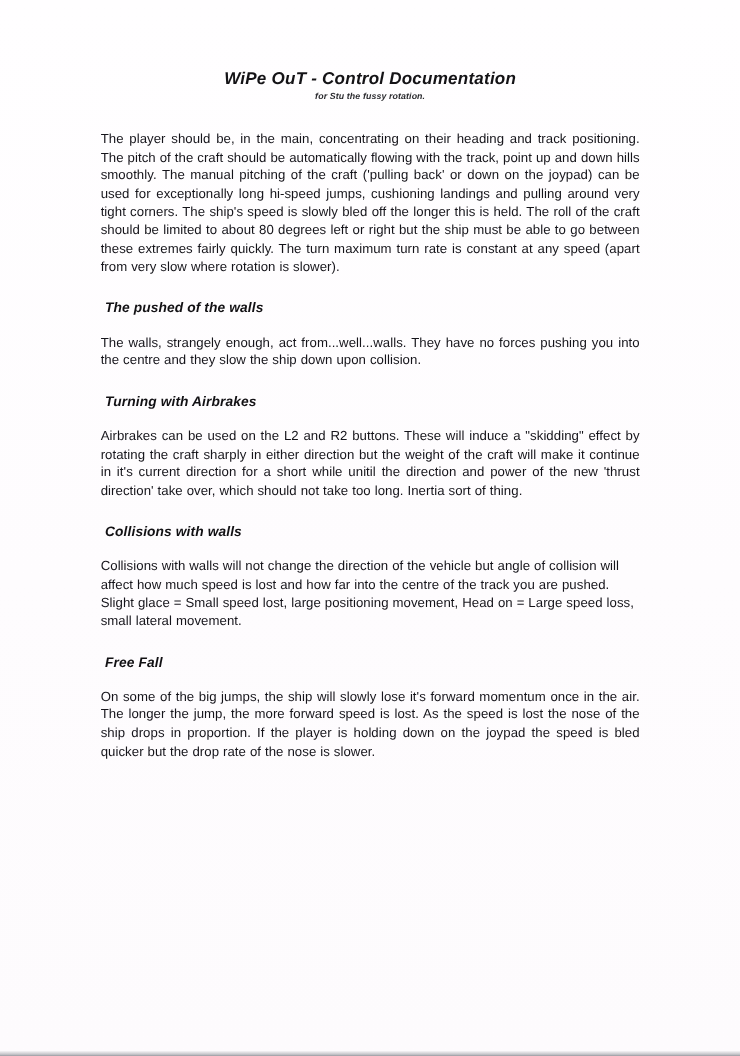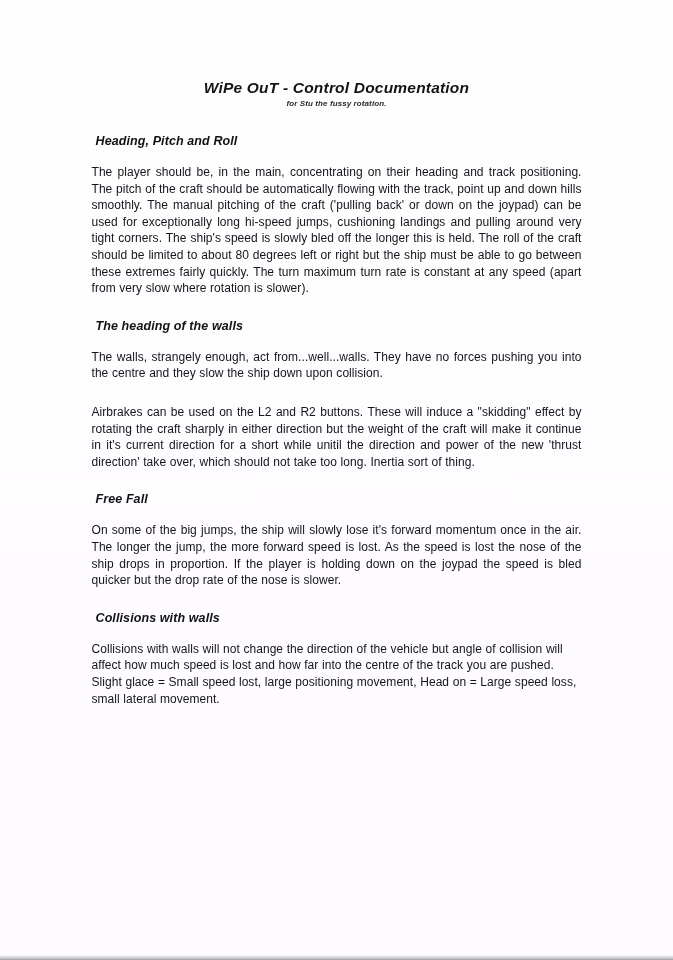--- a/index.html
+++ b/index.html
@@ -34,21 +34,21 @@
     height: 5px;
     background: linear-gradient(to bottom, rgba(200,200,205,0) 0%, rgba(150,152,158,0.55) 70%, rgba(120,122,130,0.75) 100%);
   }
 
   .content {
     position: absolute;
     left: 0;
     top: 0;
     right: 0;
     bottom: 0;
-    padding: 16px;
+    padding: 0;
   }
 
   
   .title-block {
     text-align: center;
     margin-top: 63px;
   }
 
   .doc-title {
     font-size: 15.5px;
@@ -116,40 +116,40 @@
   <div class="content">
 
     <div class="title-block">
       <div class="doc-title">WiPe OuT - Control Documentation</div>
       <div class="doc-subtitle">for Stu the fussy rotation.</div>
     </div>
 
     <div class="body-col">
 
       <div class="section sec-heading-pitch-roll">
-        <h2 class="section-heading">Heading, Pitch and Roll</h2>
         <p class="section-body">The player should be, in the main, concentrating on their heading and track positioning. The pitch of the craft should be automatically flowing with the track, point up and down hills smoothly. The manual pitching of the craft ('pulling back' or down on the joypad) can be used for exceptionally long hi-speed jumps, cushioning landings and pulling around very tight corners. The ship's speed is slowly bled off the longer this is held. The roll of the craft should be limited to about 80 degrees left or right but the ship must be able to go between these extremes fairly quickly. The turn maximum turn rate is constant at any speed (apart from very slow where rotation is slower).</p>
       </div>
 
       <div class="section sec-walls">
-        <h2 class="section-heading">The heading of the walls</h2>
+        <h2 class="section-heading">The pushed of the walls</h2>
         <p class="section-body">The walls, strangely enough, act from...well...walls. They have no forces pushing you into the centre and they slow the ship down upon collision.</p>
       </div>
 
       <div class="section sec-airbrakes">
+        <h2 class="section-heading">Turning with Airbrakes</h2>
         <p class="section-body">Airbrakes can be used on the L2 and R2 buttons. These will induce a "skidding" effect by rotating the craft sharply in either direction but the weight of the craft will make it continue in it's current direction for a short while unitil the direction and power of the new 'thrust direction' take over, which should not take too long. Inertia sort of thing.</p>
+      </div>
+
+      <div class="section sec-collisions">
+        <h2 class="section-heading">Collisions with walls</h2>
+        <p class="section-body align-left">Collisions with walls will not change the direction of the vehicle but angle of collision will affect how much speed is lost and how far into the centre of the track you are pushed. Slight glace = Small speed lost, large positioning movement, Head on = Large speed loss, small lateral movement.</p>
       </div>
 
       <div class="section sec-freefall">
         <h2 class="section-heading">Free Fall</h2>
         <p class="section-body">On some of the big jumps, the ship will slowly lose it's forward momentum once in the air. The longer the jump, the more forward speed is lost. As the speed is lost the nose of the ship drops in proportion. If the player is holding down on the joypad the speed is bled quicker but the drop rate of the nose is slower.</p>
-      </div>
-
-      <div class="section sec-collisions">
-        <h2 class="section-heading">Collisions with walls</h2>
-        <p class="section-body align-left">Collisions with walls will not change the direction of the vehicle but angle of collision will affect how much speed is lost and how far into the centre of the track you are pushed. Slight glace = Small speed lost, large positioning movement, Head on = Large speed loss, small lateral movement.</p>
       </div>
 
     </div>
   </div>
 
   <div class="scan-edge-bottom"></div>
 </div>
 
 </body></html>

